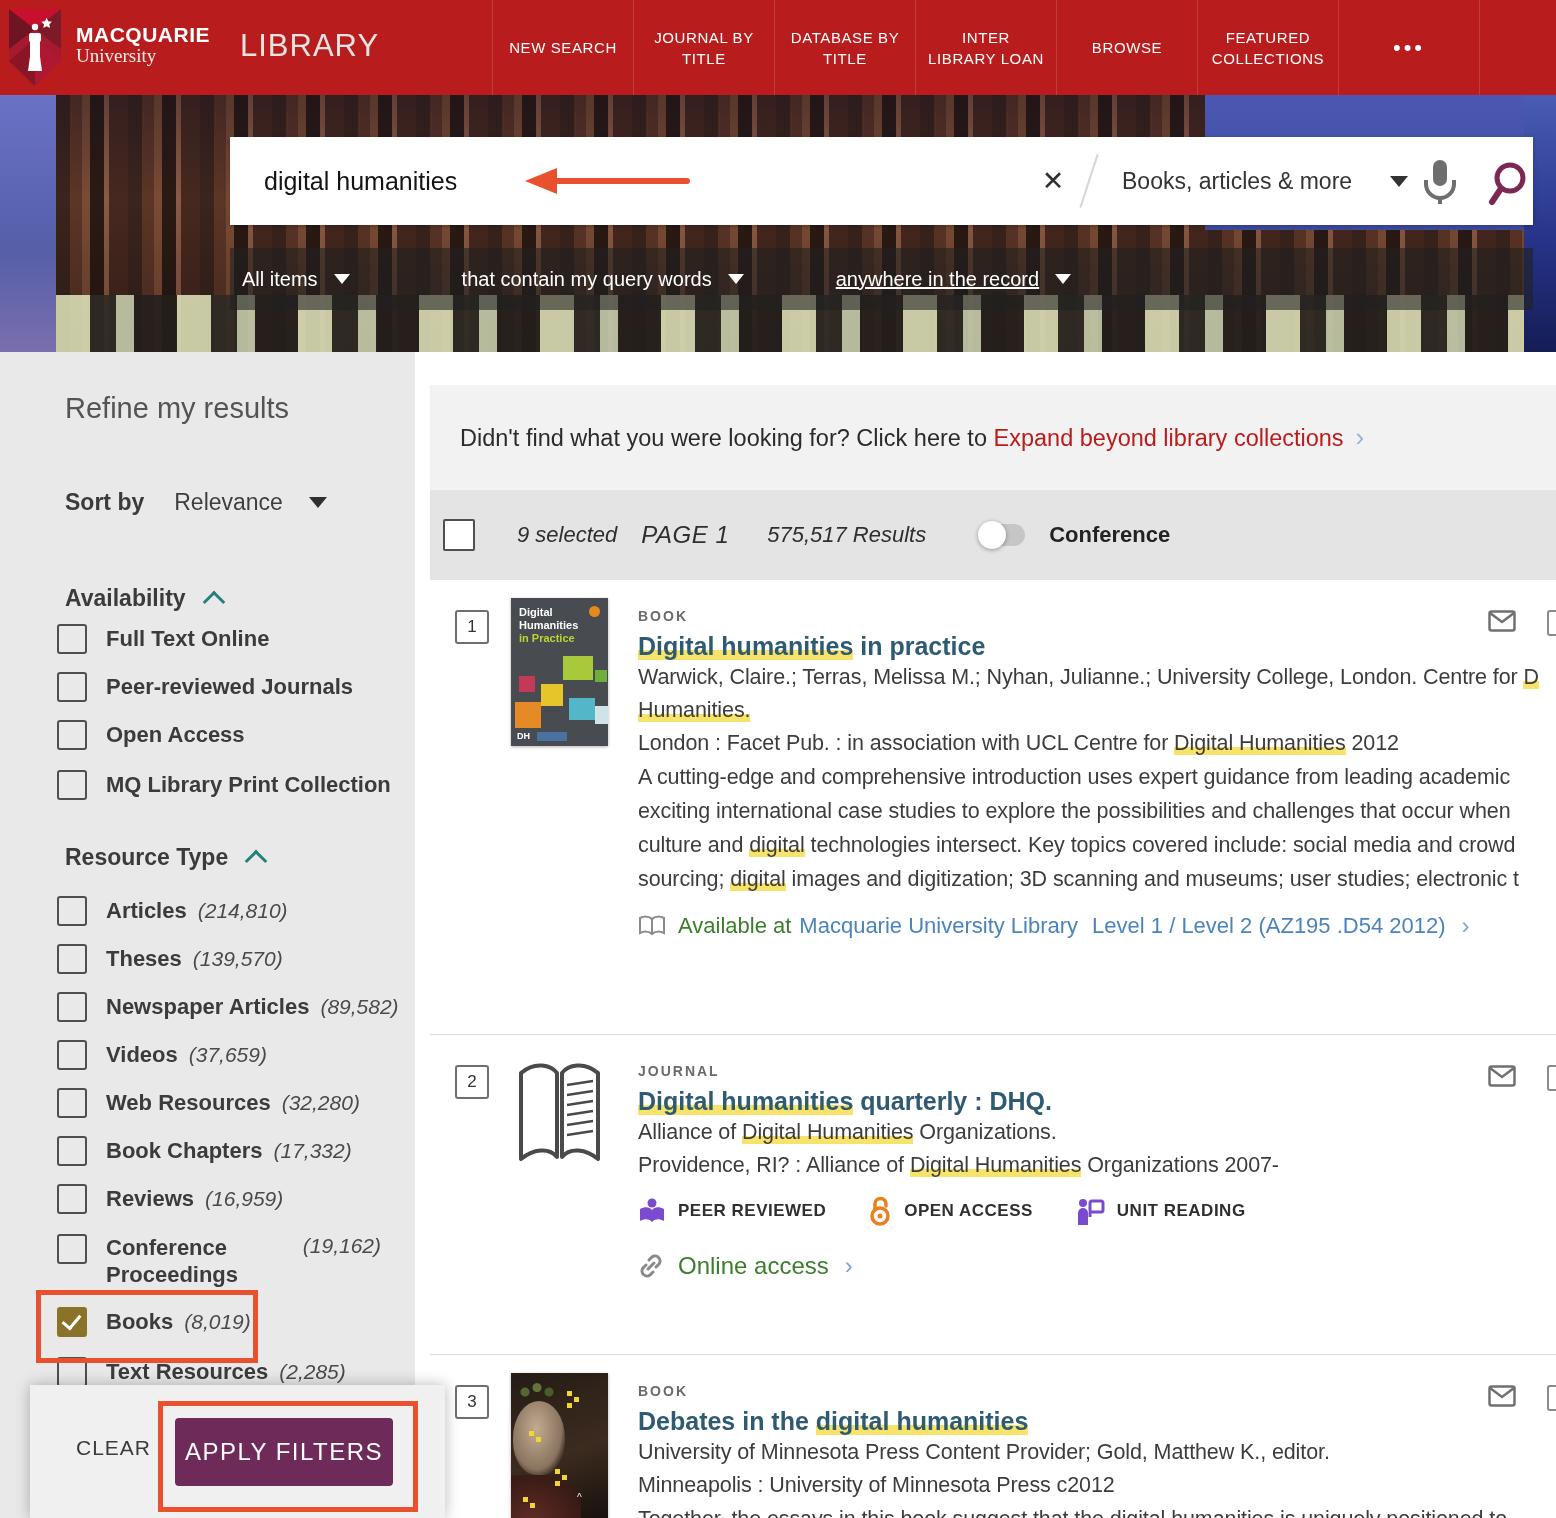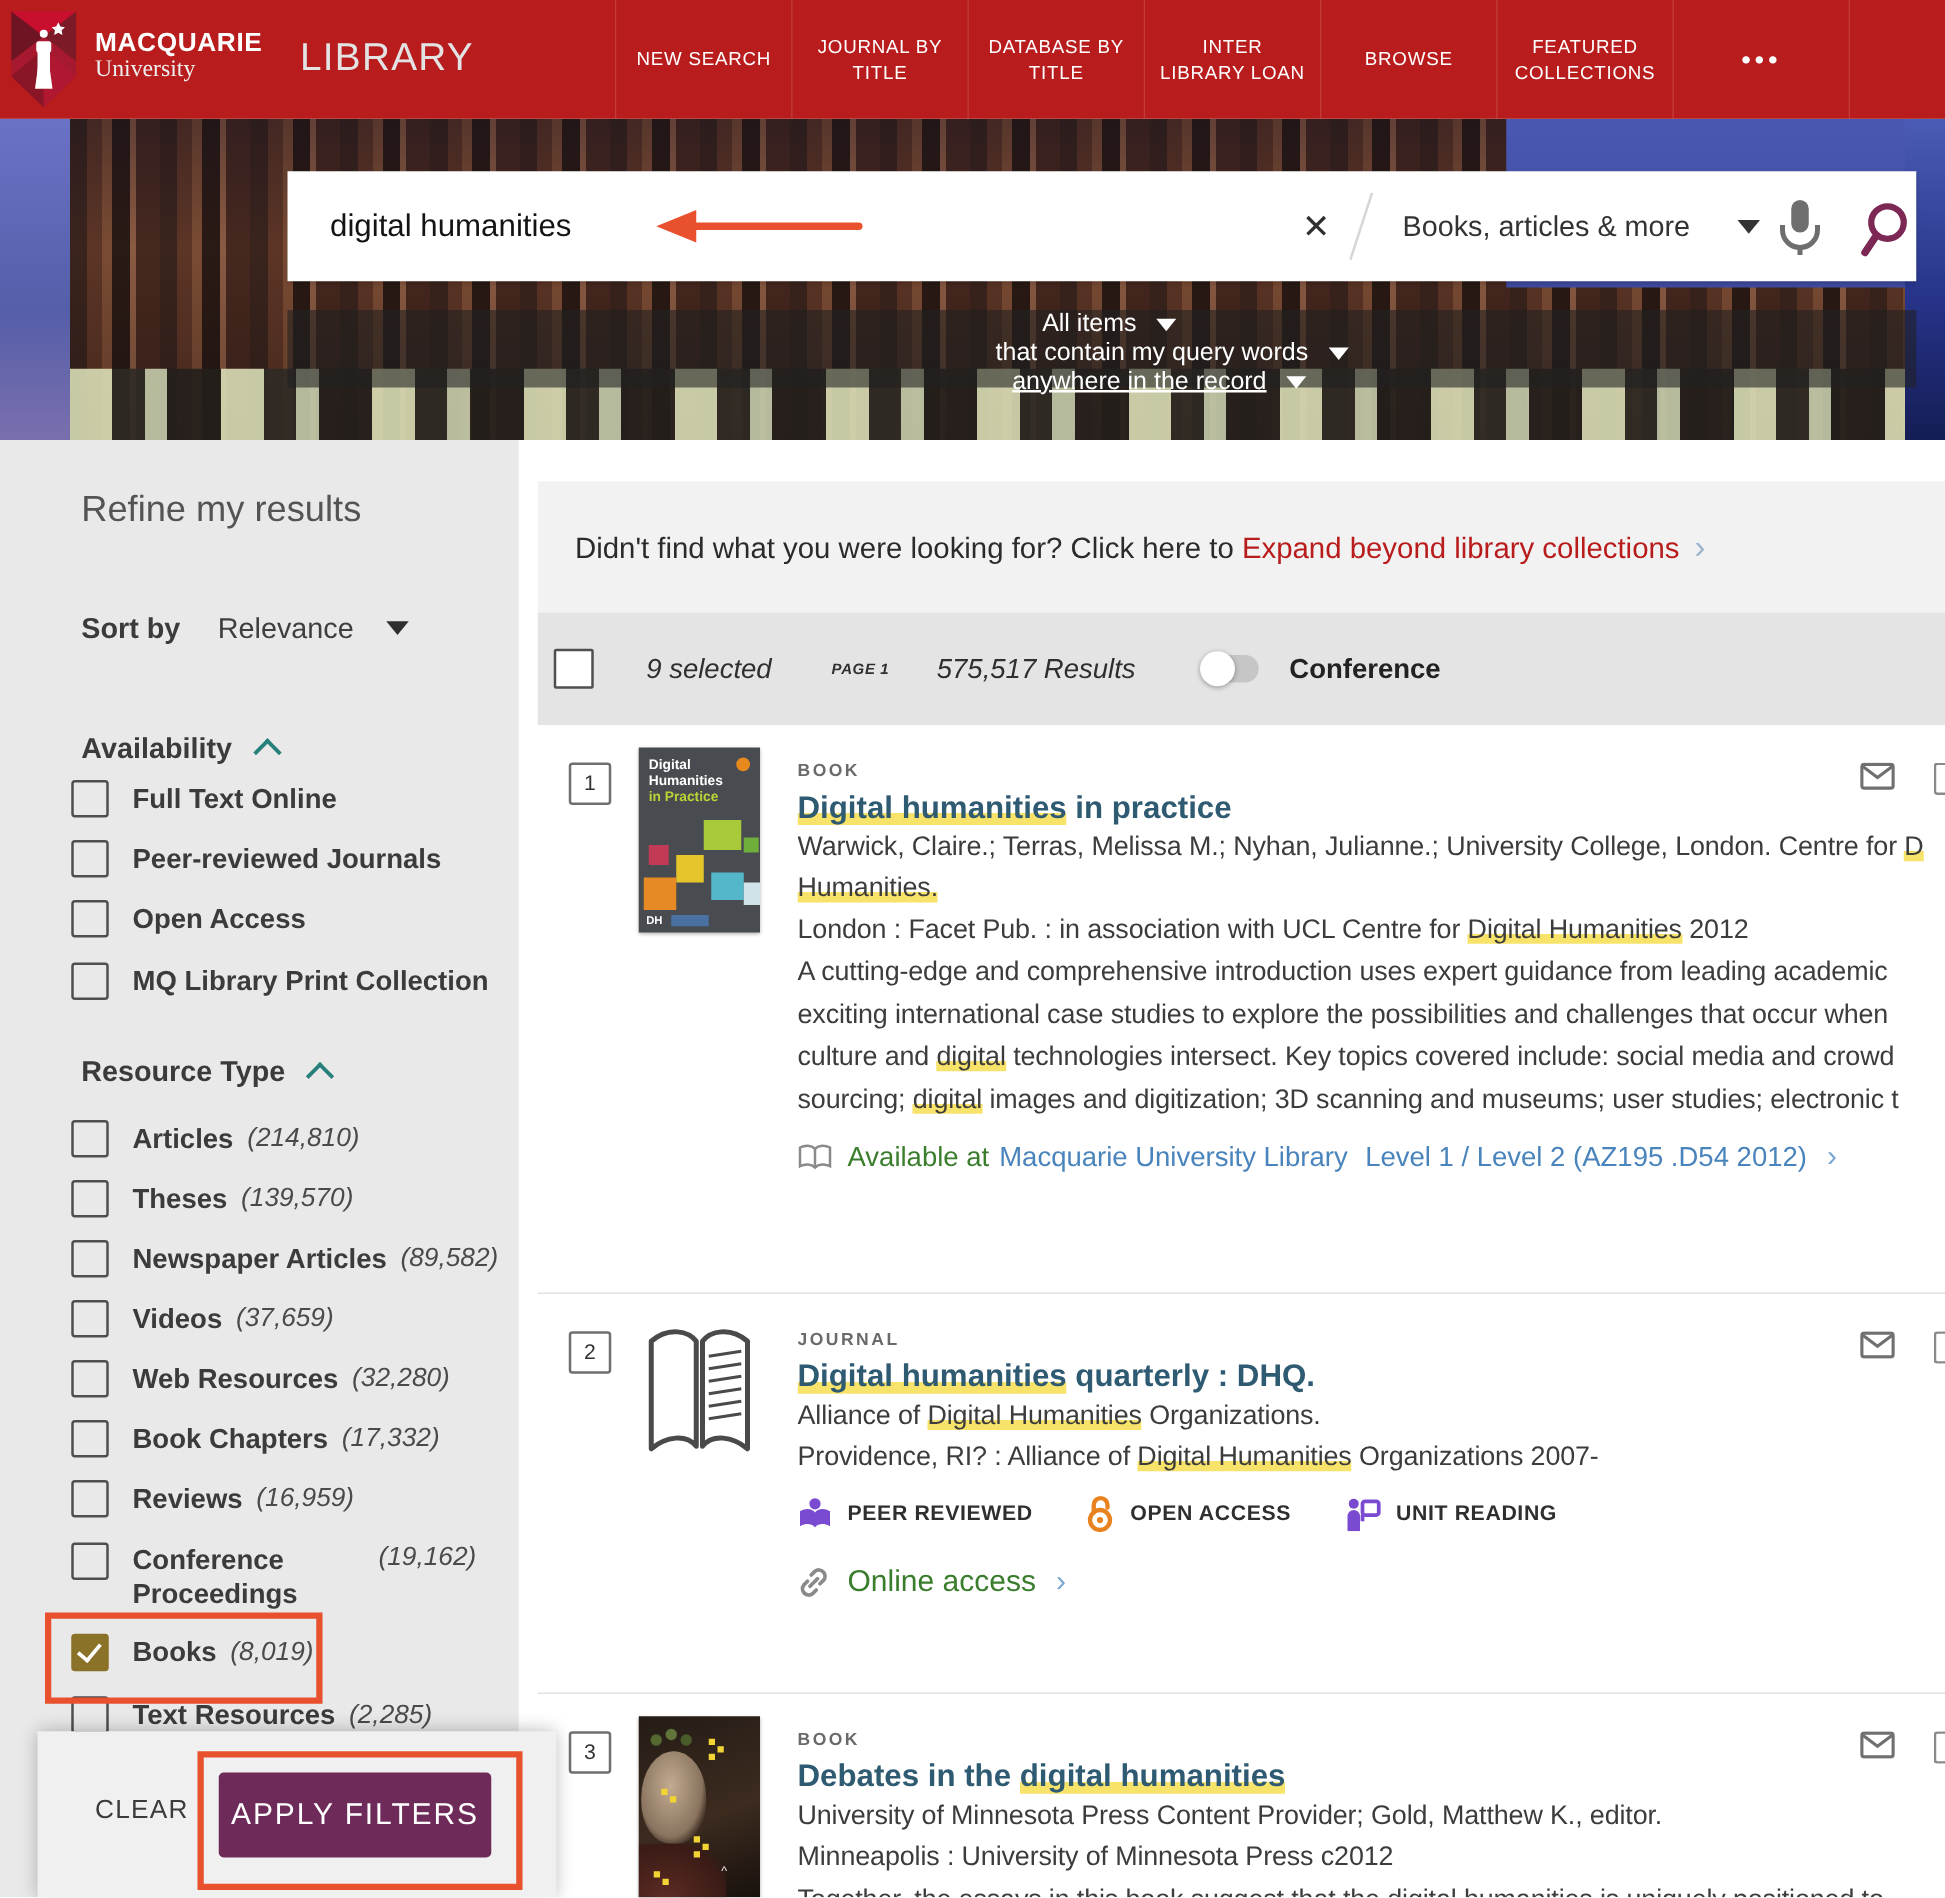--- a/index.html
+++ b/index.html
@@ -41,21 +41,21 @@
   .clear-btn{position:absolute;left:798px;top:0;width:50px;height:88px;display:flex;align-items:center;justify-content:center;
              font-size:27px;color:#2f2f2f;background:none;border:none;cursor:pointer;}
   .slash-div{position:absolute;left:858px;top:16px;width:2px;height:56px;background:#d6d6d6;transform:rotate(18deg);}
   .scope-btn{position:absolute;left:886px;top:0;height:88px;display:flex;align-items:center;gap:38px;background:none;border:none;cursor:pointer;}
   .scope-label{font-size:23px;color:#333;}
   .caret-down{width:0;height:0;border-left:9px solid transparent;border-right:9px solid transparent;border-top:11px solid #333;}
   .mic-btn{position:absolute;left:1178px;top:18px;width:52px;height:52px;background:none;border:none;cursor:pointer;}
   .search-btn{position:absolute;left:1250px;top:20px;width:52px;height:52px;background:none;border:none;cursor:pointer;}
 
   
-  .filter-strip{position:absolute;left:230px;top:153px;width:1303px;height:62px;background:rgba(33,32,33,.58);display:flex;align-items:center;z-index:4;flex-direction:column;}
+  .filter-strip{position:absolute;left:230px;top:153px;width:1303px;height:62px;background:rgba(33,32,33,.58);display:flex;align-items:center;z-index:4;}
   .fdrop{display:flex;align-items:center;gap:16px;color:#fff;font-size:20px;cursor:pointer;}
   .fdrop .caret-down{border-top-color:#fff;border-left-width:8px;border-right-width:8px;border-top-width:10px;}
   .fdrop.f1{margin-left:12px;} .fdrop.f2{margin-left:112px;} .fdrop.f3{margin-left:92px;text-decoration:underline;}
 
   
   .sidebar{position:absolute;left:0;top:352px;width:415px;height:1166px;background:#e9e9e9;}
   .refine-title{position:absolute;left:65px;top:40px;font-size:29px;color:#545454;}
   .sort-row{position:absolute;left:65px;top:137px;display:flex;align-items:center;}
   .sort-label{font-size:23px;font-weight:bold;color:#3b3b3b;}
   .sort-value{font-size:23px;color:#3f3f3f;margin-left:30px;}
@@ -83,21 +83,21 @@
 
   
   .main{position:absolute;left:430px;top:352px;width:1126px;height:1166px;overflow:hidden;}
   .banner{position:absolute;left:0;top:33px;width:1126px;height:105px;background:#f2f2f2;display:flex;align-items:center;}
   .banner-text{margin-left:30px;font-size:23.5px;color:#2b2b2b;}
   .banner-link{color:#b91c1c;cursor:pointer;}
   .banner-chev{color:#9ab4cc;font-size:26px;margin-left:12px;}
   .toolbar{position:absolute;left:0;top:138px;width:1126px;height:90px;background:#e4e4e4;display:flex;align-items:center;}
   .tb-check{margin-left:13px;width:28px;height:28px;border:2px solid #4f4f4f;border-radius:2px;background:#fff;cursor:pointer;}
   .tb-selected{margin-left:42px;font-size:22px;font-style:italic;color:#2f2f2f;}
-  .tb-page{margin-left:48px;font-size:12px;font-weight:bold;font-style:italic;color:#2f2f2f;letter-spacing:.5px;}
+  .tb-page{margin-left:24px;font-size:24px;font-weight:normal;font-style:italic;color:#2f2f2f;letter-spacing:.5px;}
   .tb-count{margin-left:38px;font-size:22px;font-style:italic;color:#2f2f2f;}
   .toggle{margin-left:55px;position:relative;width:44px;height:22px;background:#c6c6c6;border-radius:11px;cursor:pointer;}
   .toggle-knob{position:absolute;left:-3px;top:-3px;width:28px;height:28px;border-radius:50%;background:#fff;box-shadow:0 1px 4px rgba(0,0,0,.35);}
   .tb-personalise{margin-left:24px;font-size:22px;font-weight:bold;color:#222;}
   .rlist{position:absolute;left:0;top:228px;width:1126px;bottom:0;background:#fff;}
   .row{position:relative;display:flex;padding:18px 0 26px 25px;border-bottom:1px solid #dcdcdc;}
   .row:last-child{border-bottom:none;}
   .numbox{width:30px;height:30px;border:2px solid #6f6f6f;border-radius:3px;background:#fff;margin-top:12px;flex-shrink:0;
           display:flex;align-items:center;justify-content:center;font-size:17px;color:#333;}
   .thumb{margin-left:22px;width:97px;flex-shrink:0;}

